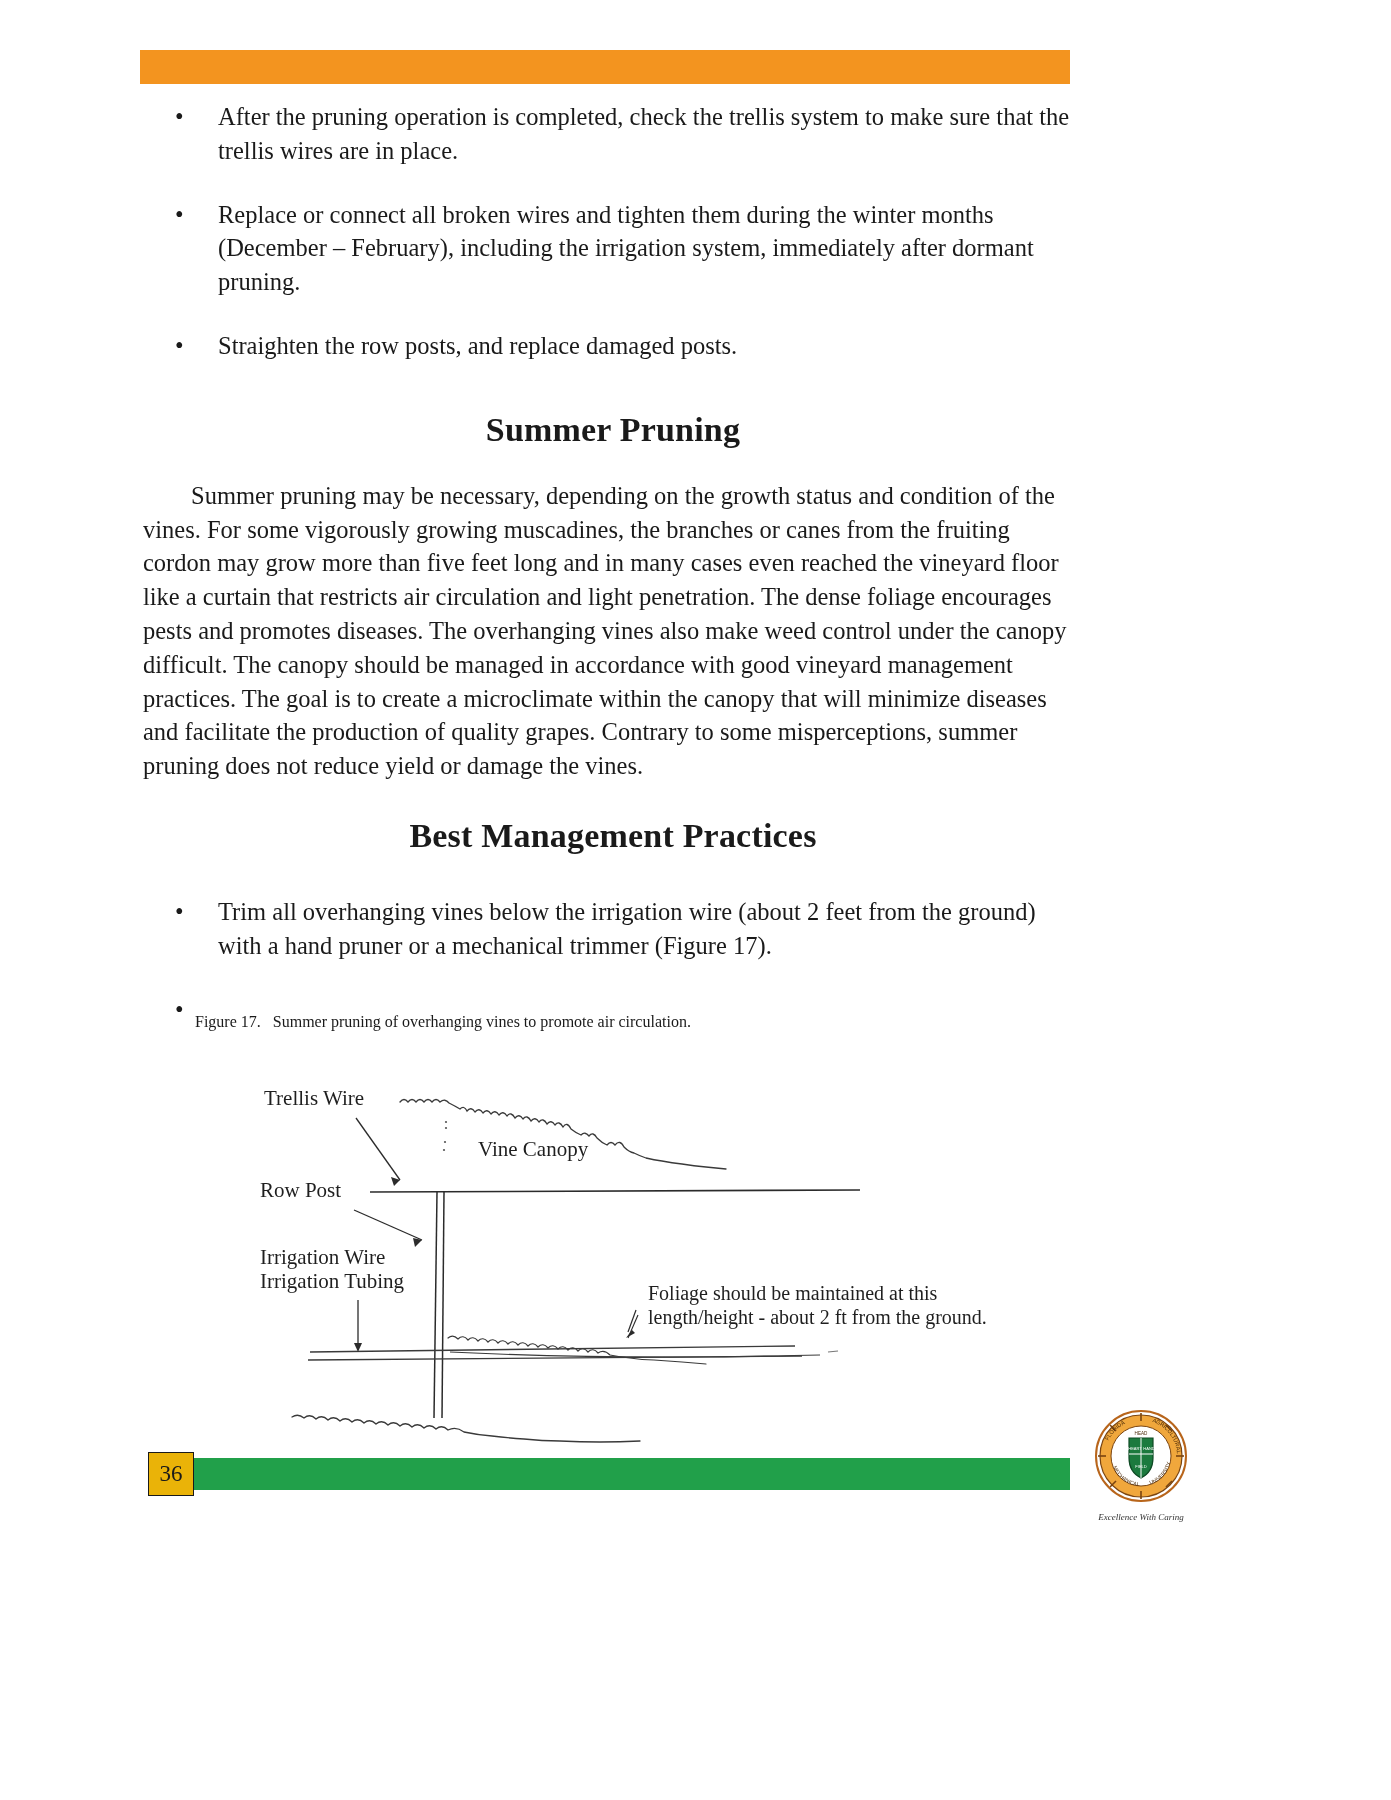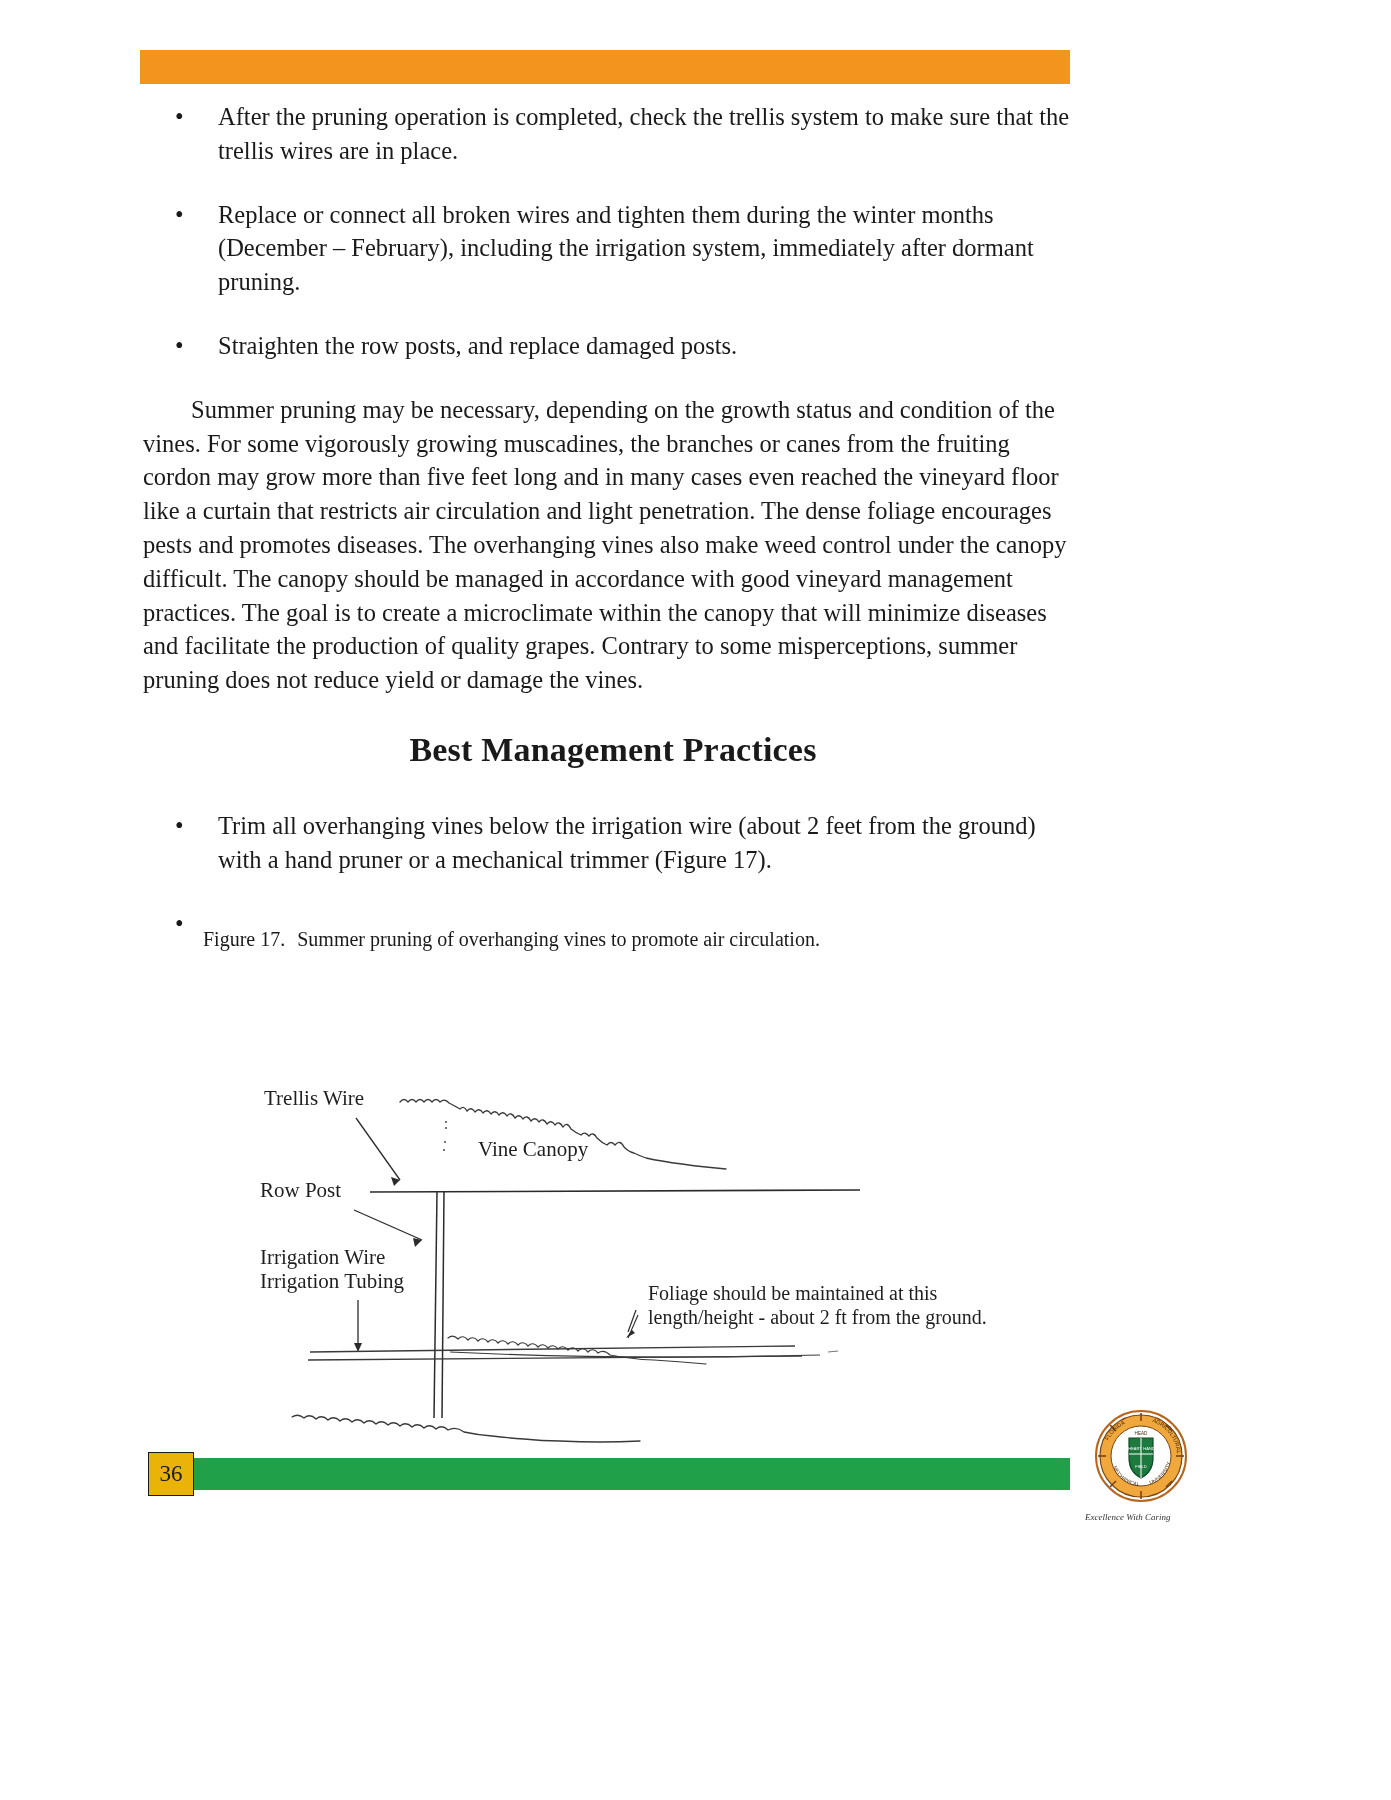--- a/index.html
+++ b/index.html
@@ -78,23 +78,23 @@
   .body-para {
     font-size: 24.5px;
     line-height: 1.38;
     text-align: left;
     margin: 30px 0 8px 0;
     text-indent: 48px;
   }
 
   
   .figure-caption {
-    font-size: 20px;
+    font-size: 16px;
     line-height: 1.4;
-    margin: 12px;
+    margin: 4px;
     padding-left: 48px;
   }
   .figure-caption .cap-gap { display: inline-block; width: 12px; }
 
   
   .figure-wrap {
     position: absolute;
     left: 250px;
     top: 1060px;
     width: 820px;
@@ -143,21 +143,21 @@
     left: 1093px;
     top: 1408px;
     width: 96px;
     height: 96px;
   }
   .seal-tagline {
     position: absolute;
     left: 1085px;
     top: 1512px;
     width: 112px;
-    text-align: left;
+    text-align: center;
     font-style: italic;
     font-size: 9px;
     color: #333;
     font-family: "Liberation Serif", "DejaVu Serif", serif;
   }
 </style>
 </head>
 <body>
 
 <div class="page">
@@ -174,20 +174,21 @@
       <li class="bullet-item">
         <span class="dot">•</span>
         <span>Replace or connect all broken wires and tighten them during the winter months (December – February), including the irrigation system, immediately after dormant pruning.</span>
       </li>
       <li class="bullet-item tight">
         <span class="dot">•</span>
         <span>Straighten the row posts, and replace damaged posts.</span>
       </li>
     </ul>
 
+    <h2 class="section-heading heading-summer">Summer Pruning</h2>
 
     <p class="body-para">Summer pruning may be necessary, depending on the growth status and condition of the vines. For some vigorously growing muscadines, the branches or canes from the fruiting cordon may grow more than five feet long and in many cases even reached the vineyard floor like a curtain that restricts air circulation and light penetration.  The dense foliage encourages pests and promotes diseases.   The overhanging vines also make weed control under the canopy difficult.  The canopy should be managed in accordance with good vineyard management practices.  The goal is to create a microclimate within the canopy that will minimize diseases and facilitate the production of quality grapes.   Contrary to some misperceptions, summer pruning does not reduce yield or damage the vines.</p>
 
     <h2 class="section-heading heading-bmp">Best Management Practices</h2>
 
     <ul class="bullet-list" style="margin-top:40px;">
       <li class="bullet-item">
         <span class="dot">•</span>
         <span>Trim all overhanging vines below the irrigation wire (about 2 feet from the ground) with a hand pruner or a mechanical trimmer (Figure 17).</span>
       </li>

